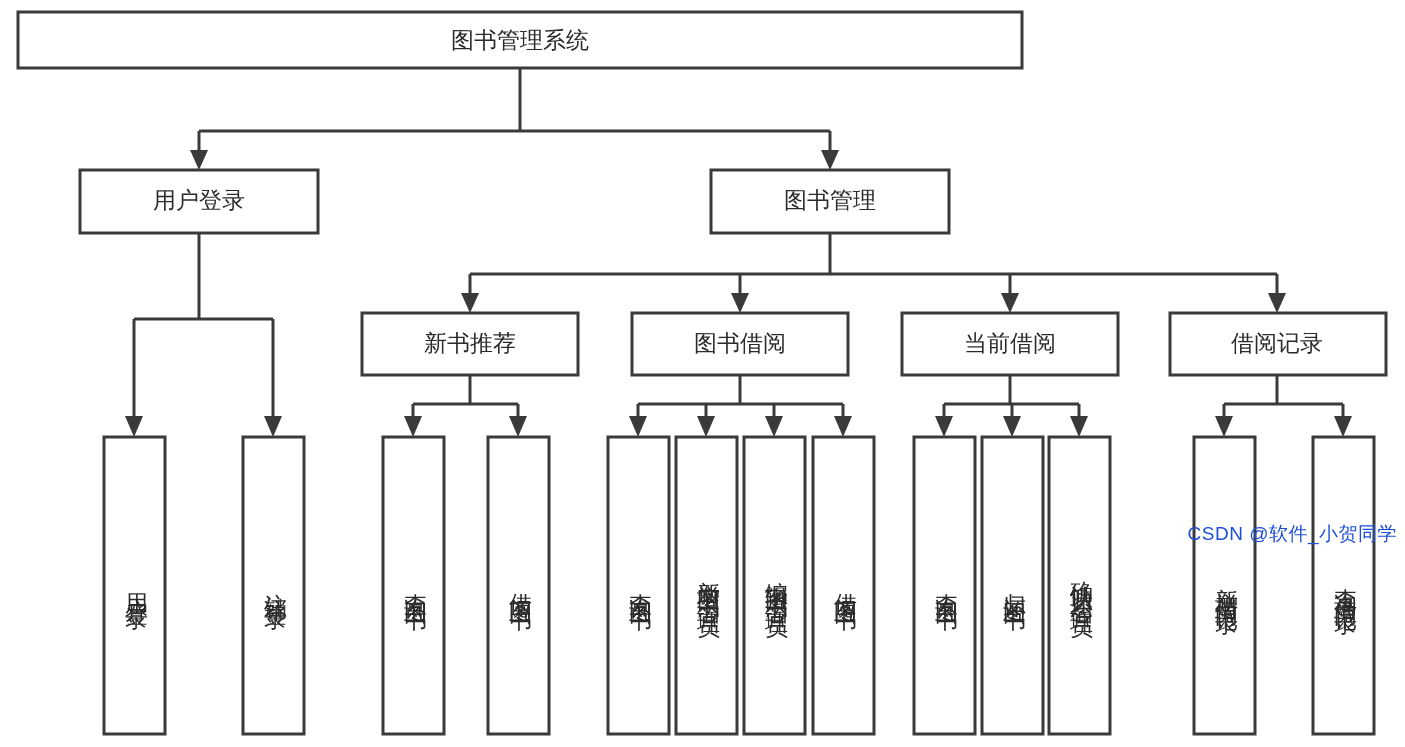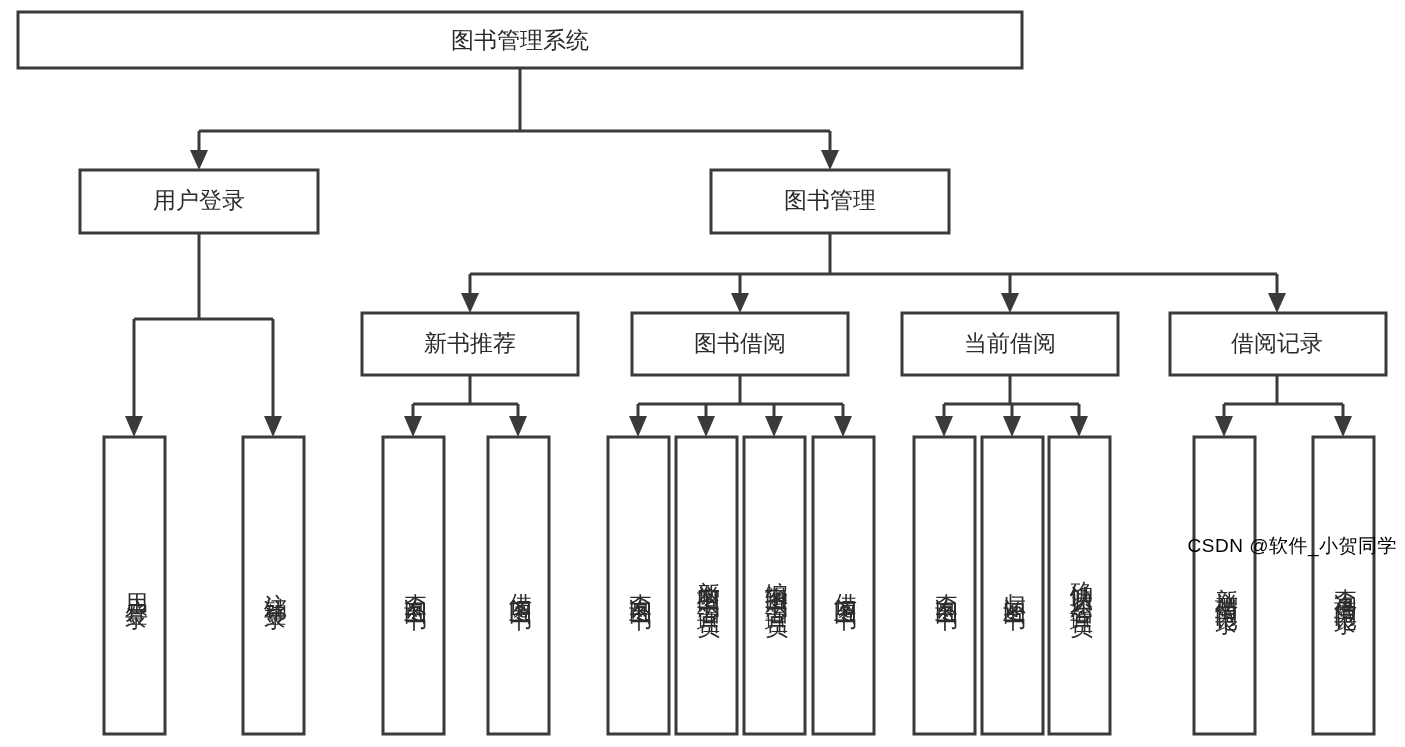--- a/index.html
+++ b/index.html
@@ -56,24 +56,24 @@
     font-size: 23px;
     text-anchor: middle;
     dominant-baseline: middle;
     writing-mode: vertical-rl;
     text-orientation: upright;
     letter-spacing: 5px;
   }
   .watermark {
     position: absolute;
     right: 8px;
-    bottom: 8px;
+    bottom: 20px;
     font-family: "Liberation Sans", "DejaVu Sans", sans-serif;
     font-size: 19px;
-    color: #000000;
+    color: #1d4ed8;
     white-space: nowrap;
     letter-spacing: 0.5px;
     pointer-events: none;
   }
 </style>
 </head>
 <body>
 
 <div id="diagram-root">
 

